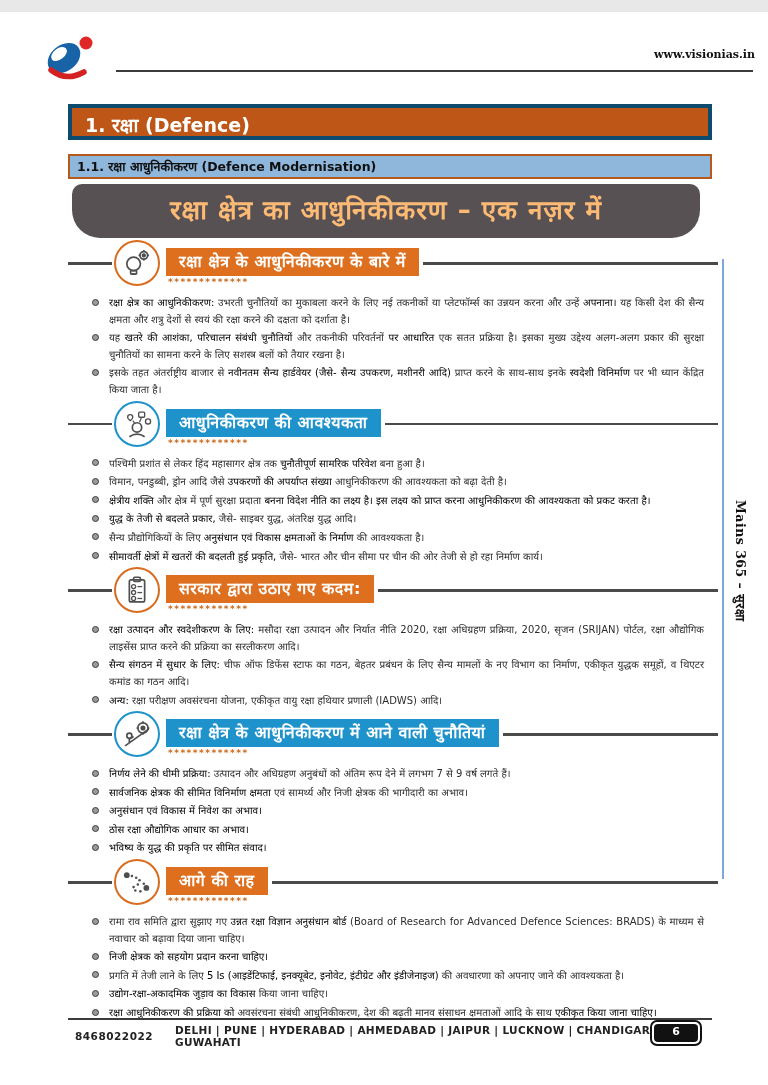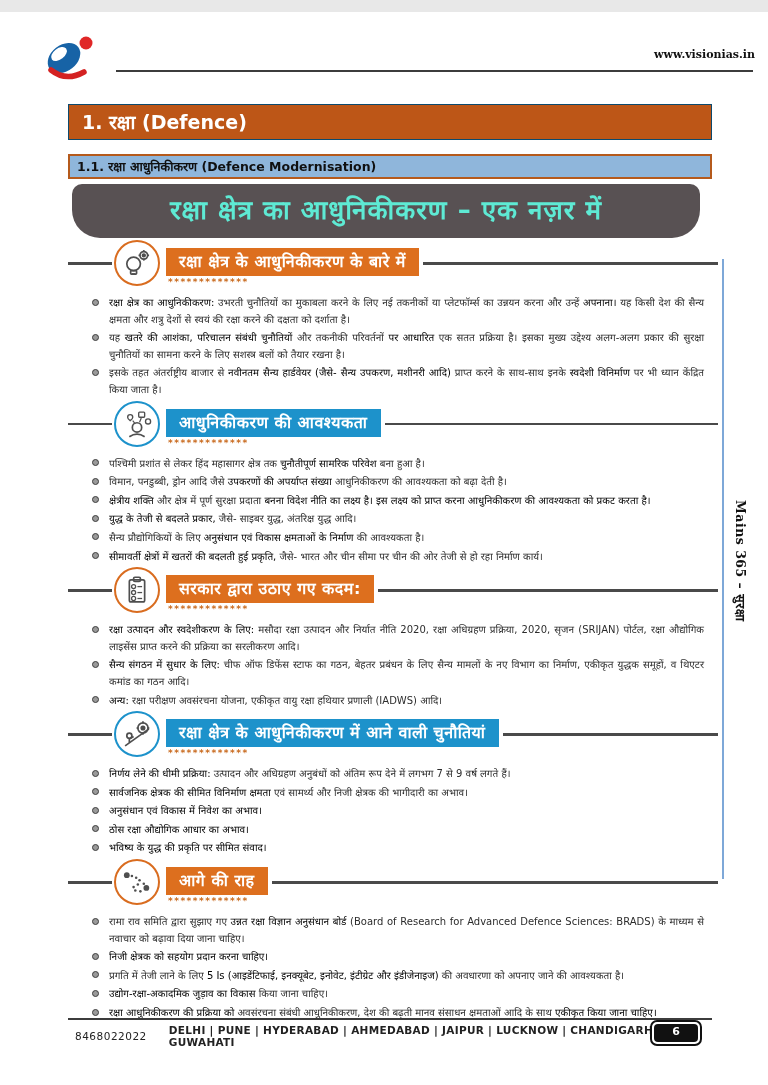--- a/index.html
+++ b/index.html
@@ -11,28 +11,28 @@
   }
   
   .topbar { position:absolute; top:22px; left:40px; right:13px; height:46px; }
   .logo { position:absolute; left:0; top:0; width:62px; height:52px; }
   .site-url { position:absolute; right:0; top:14px; font-size:11px; font-weight:bold; color:#111;
               font-family:"DejaVu Serif","Liberation Serif",serif; }
   .top-rule { position:absolute; left:76px; right:2px; top:36px; height:2px; background:#3c3c3c; }
 
   
   .h1-bar { position:absolute; left:68px; top:92px; width:644px; height:36px;
-            background:#bd5617; border:1px solid #0c4a6e;
+            background:#bd5617; border:4px solid #0c4a6e;
             color:#fff; font-size:19px; font-weight:bold; line-height:34px; padding-left:13px; }
   .h2-bar { position:absolute; left:68px; top:142px; width:644px; height:25px;
             background:#8fb6db; border:2px solid #b55a1c;
             color:#101010; font-size:12.5px; font-weight:bold; line-height:21px; padding-left:7px; }
   .banner { position:absolute; left:72px; top:172px; width:628px; height:54px;
             background:#585153; border-radius:10px 10px 28px 28px;
-            color:#5eead4; font-size:26px; font-weight:bold; text-align:center; line-height:52px;
+            color:#fdba74; font-size:26px; font-weight:bold; text-align:center; line-height:52px;
             letter-spacing:1px; }
 
   
   .sections { position:absolute; left:68px; top:236px; width:650px; }
   .sec { margin-bottom:9px; }
   .sec-head-row { display:flex; align-items:flex-start; }
   .hline { height:2.5px; background:#4a4a4a; margin-top:14px; }
   .hline.left { width:44px; }
   .hline.right { flex:1; margin-left:4px; }
   .icon-wrap { flex:0 0 46px; width:46px; height:46px; border-radius:50%; background:#fff;
@@ -56,21 +56,21 @@
 
   
   .side-rule { position:absolute; left:722px; top:247px; width:2px; height:620px; background:#7ea8d8; }
   .side-label { position:absolute; left:732px; top:488px; writing-mode:vertical-rl;
                 font-size:12.5px; font-weight:bold; color:#111; letter-spacing:0.5px;
                 font-family:"DejaVu Serif","Liberation Serif",serif; }
 
   
   .footer-rule { position:absolute; left:68px; top:1006px; width:644px; height:1.5px; background:#3c3c3c; }
   .footer { position:absolute; left:75px; top:1012px; width:637px; display:flex; align-items:center; }
-  .footer .phone { font-size:10.5px; font-weight:normal; color:#222; letter-spacing:0.5px; }
+  .footer .phone { font-size:10.5px; font-weight:bold; color:#222; letter-spacing:0.5px; }
   .footer .cities { font-size:10.5px; font-weight:bold; color:#222; margin-left:22px; letter-spacing:0.3px; }
   .page-badge { position:absolute; left:650px; top:1008px; width:52px; height:26px;
                 border:2px solid #111; border-radius:7px; padding:2px; background:#fff; }
   .page-badge .inner { width:100%; height:100%; background:#111; border-radius:4px;
                 color:#fff; font-size:11px; font-weight:bold; text-align:center; line-height:16px; }
   svg { display:block; }
 </style>
 </head>
 <body>
 

